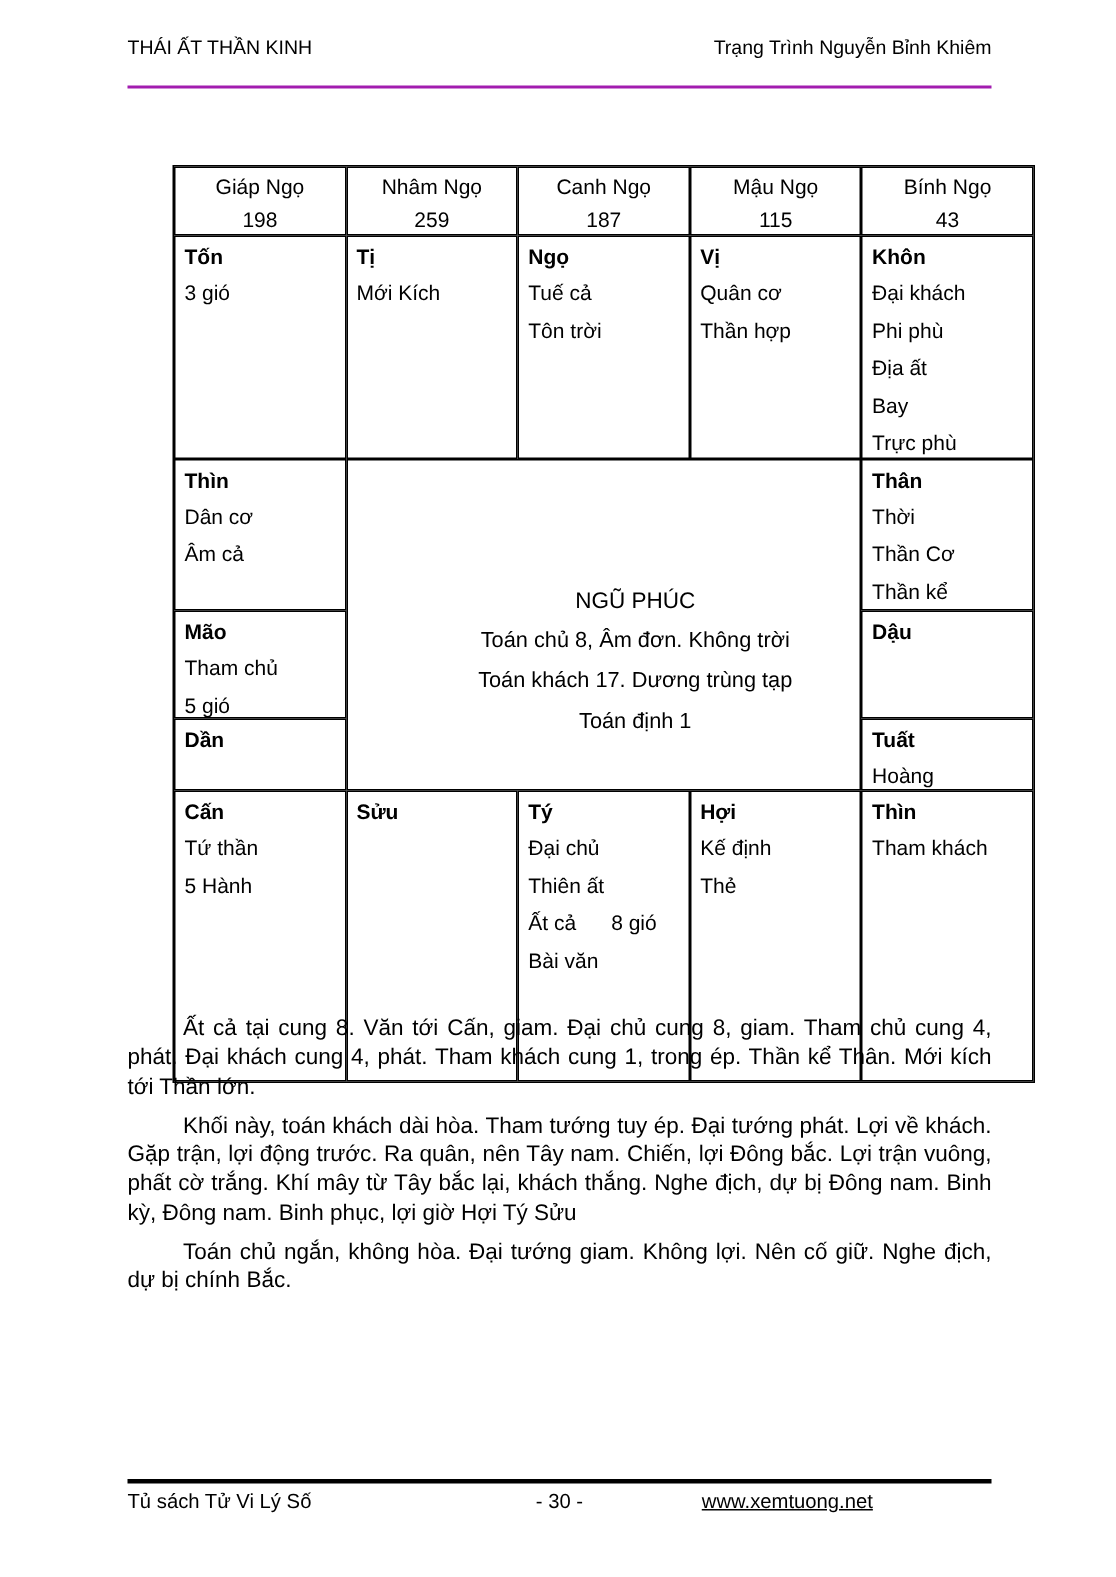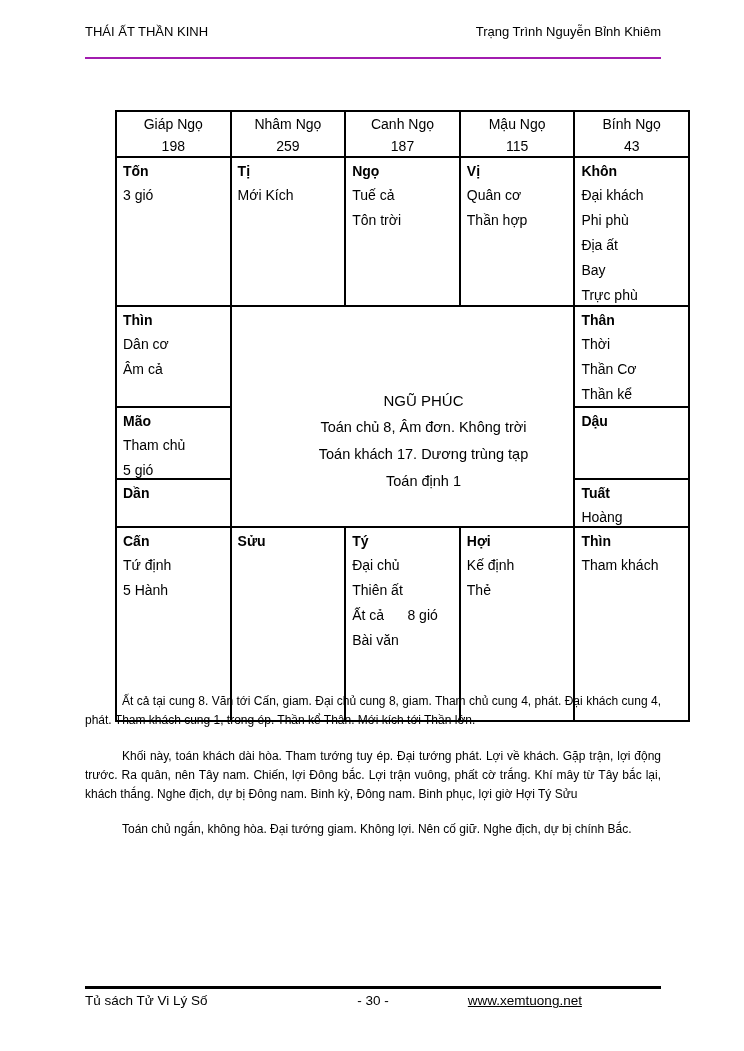--- a/index.html
+++ b/index.html
@@ -39,22 +39,22 @@
   .center-cell {
     grid-column: 2 / 5; grid-row: 3 / 6;
     display: flex; flex-direction: column; align-items: center;
     padding-top: 80px; text-align: center; padding-left: 48px;
   }
   .center-line { line-height: 27px; font-size: 14.5px; }
   .body-text {
     position: absolute; left: 85px; top: 676px; width: 576px;
   }
   .body-text p {
-    margin: 16px 0 7px 0;
-    font-size: 12px; line-height: 19.3px;
+    margin: 0 0 7px 0;
+    font-size: 15px; line-height: 19.3px;
     text-align: justify; text-indent: 37px;
   }
   .page-footer {
     position: absolute; left: 85px; top: 986px; width: 576px;
     border-top: 3px solid #000;
     padding-top: 4px;
     display: grid; grid-template-columns: 1fr auto 1fr;
     font-size: 13.5px;
   }
   .footer-center { text-align: center; }
@@ -149,21 +149,21 @@
   <div class="cell" style="grid-column:5; grid-row:4;">
     <div class="cell-title">Dậu</div>
   </div>
   <div class="cell" style="grid-column:5; grid-row:5;">
     <div class="cell-title">Tuất</div>
     <div class="cell-line">Hoàng</div>
   </div>
 
   <div class="cell" style="grid-row:6;">
     <div class="cell-title">Cấn</div>
-    <div class="cell-line">Tứ định</div>
+    <div class="cell-line">Tứ thần</div>
     <div class="cell-line">5 Hành</div>
   </div>
   <div class="cell" style="grid-row:6;">
     <div class="cell-title">Sửu</div>
   </div>
   <div class="cell" style="grid-row:6;">
     <div class="cell-title">Tý</div>
     <div class="cell-line">Đại chủ</div>
     <div class="cell-line">Thiên ất</div>
     <div class="cell-line">Ất cả      8 gió</div>

